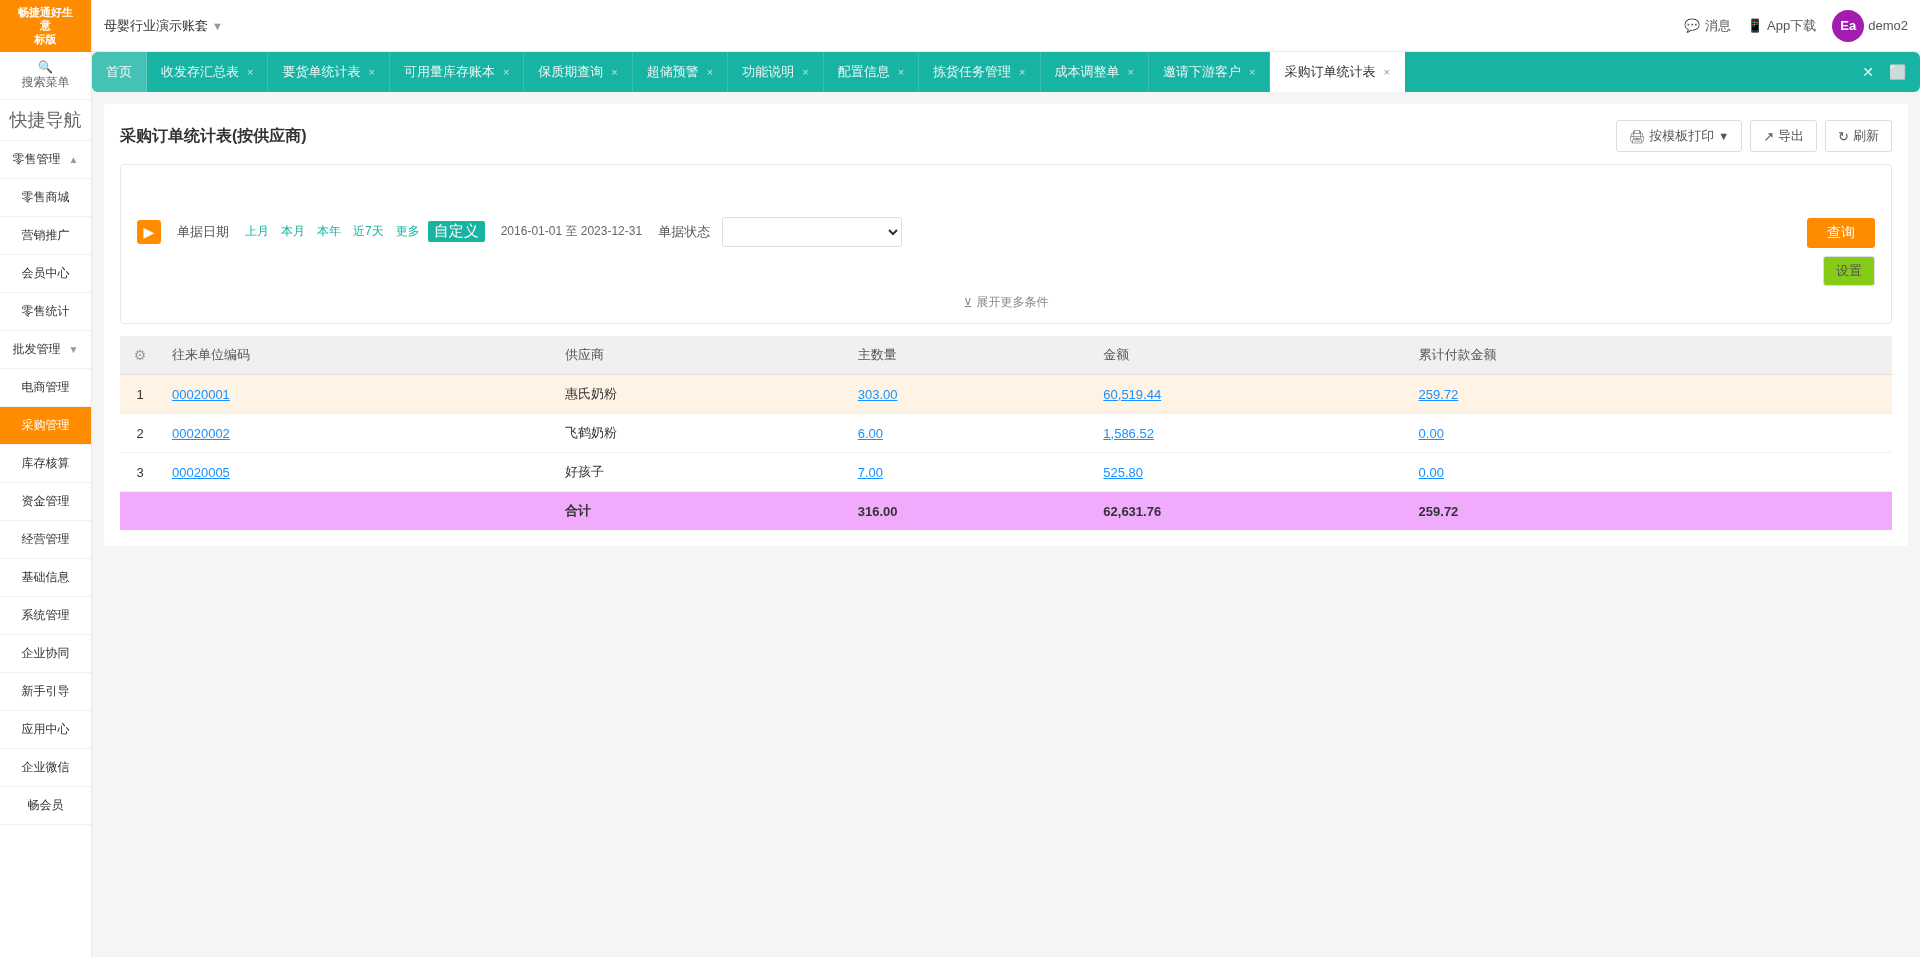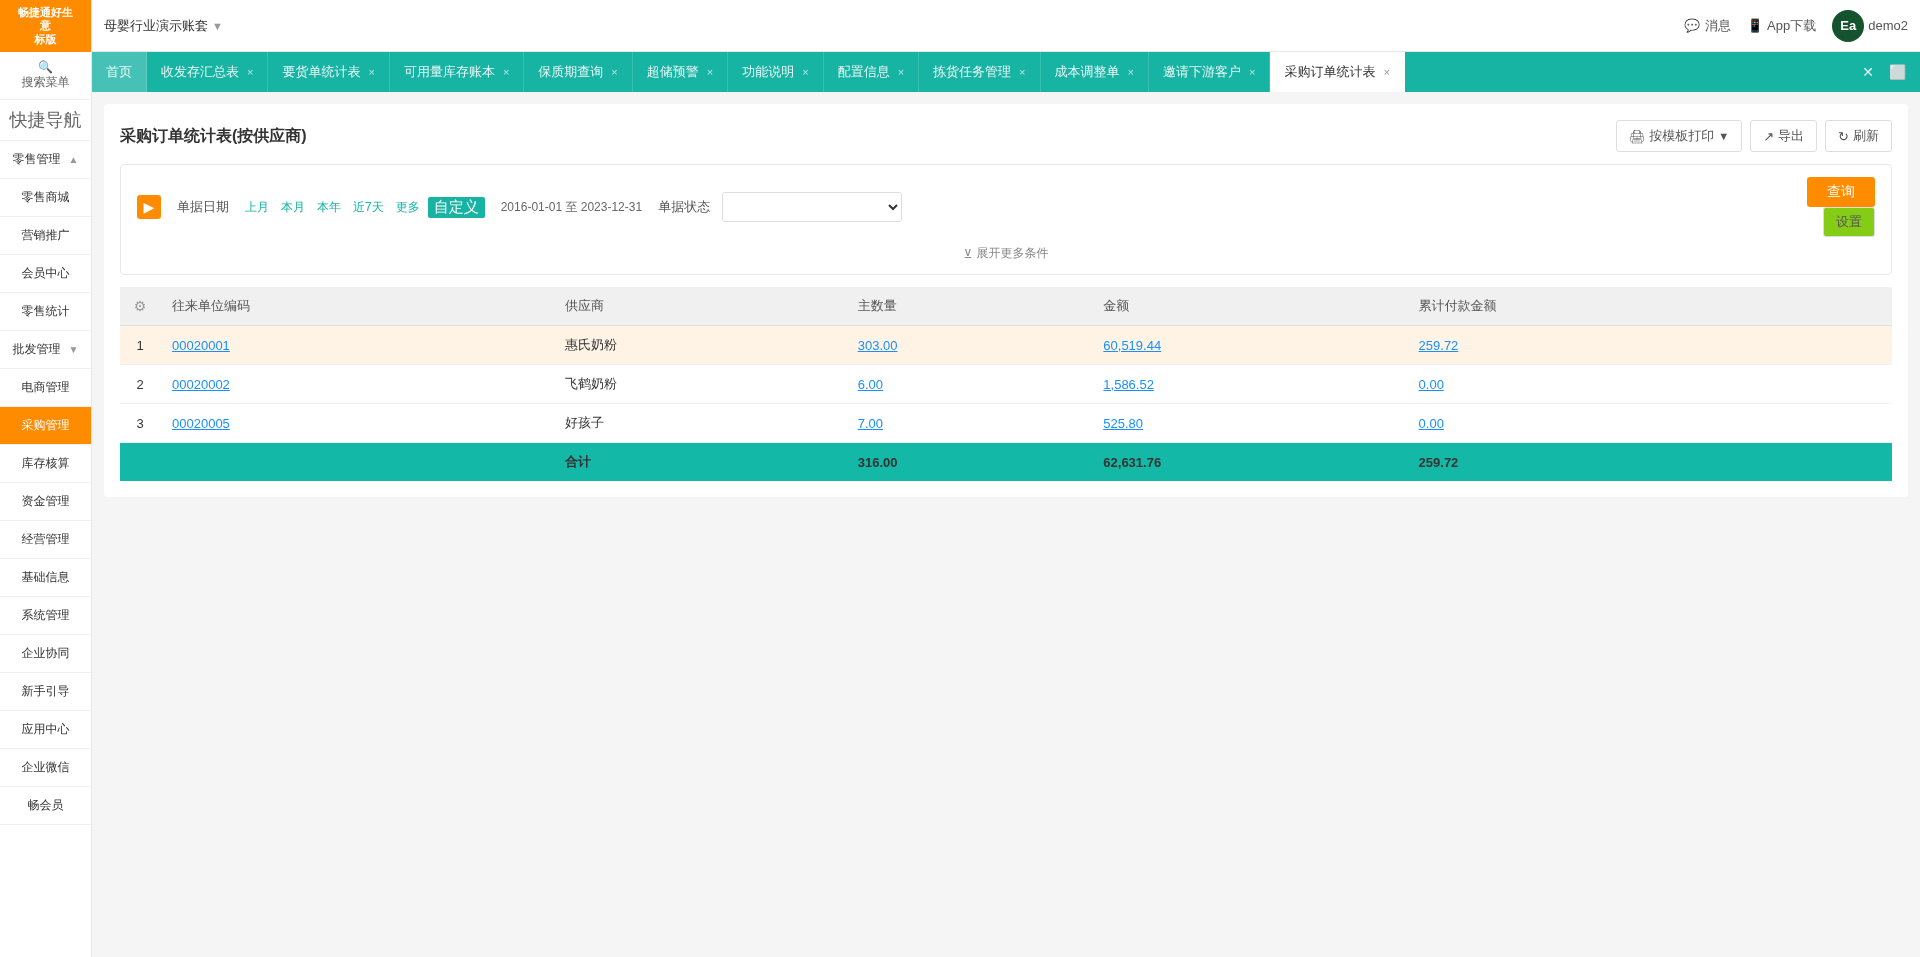--- a/index.html
+++ b/index.html
@@ -103,38 +103,39 @@
       align-items: center;
       gap: 4px;
       font-size: 13px;
       color: #555;
       cursor: pointer;
     }
     .user-avatar {
       width: 32px;
       height: 32px;
       border-radius: 50%;
-      background: #14532d;
+      background: #a21caf;
       display: flex;
       align-items: center;
       justify-content: center;
       color: #fff;
       font-size: 13px;
       font-weight: bold;
     }
 
     
     #navtabs {
       height: 40px;
       background: #17b3a3;
       display: flex;
       align-items: center;
       padding: 0;
       flex-shrink: 0;
       overflow: hidden;
+      border-radius: 6px;
     }
     .nav-tab {
       height: 40px;
       padding: 0 14px;
       display: flex;
       align-items: center;
       font-size: 13px;
       color: rgba(255,255,255,0.9);
       cursor: pointer;
       white-space: nowrap;
@@ -377,21 +378,21 @@
       border-bottom: 1px solid #f0f0f0;
       color: #333;
     }
     .data-table tbody td.center { text-align: center; }
     .cell-link {
       color: #1890ff;
       text-decoration: underline;
       cursor: pointer;
     }
     .table-footer {
-      background: #14b8a6;
+      background: #f0abfc;
       border-top: 1px solid #e8e8e8;
     }
     .table-footer td {
       padding: 10px 12px;
       font-weight: bold;
       color: #333;
       font-size: 13px;
     }
 
     .th-settings {
@@ -601,21 +602,21 @@
           </div>
 
           <div class="filter-group">
             <span class="filter-label">单据状态</span>
             <select class="filter-select">
               <option value=""></option>
             </select>
           </div>
 
 
-          <div style="margin-left:auto;display:flex;gap:0;flex-direction:column;align-items:flex-end;">
+          <div style="margin-left:auto;display:flex;gap:8px;flex-direction:column;align-items:flex-end;margin-top:41px;">
             <button class="btn-query">查询</button>
             <button class="btn-settings">设置</button>
           </div>
         </div>
 
         <div class="expand-row">
           <div class="expand-btn">
             <span>⊻</span>
             <span>展开更多条件</span>
           </div>

